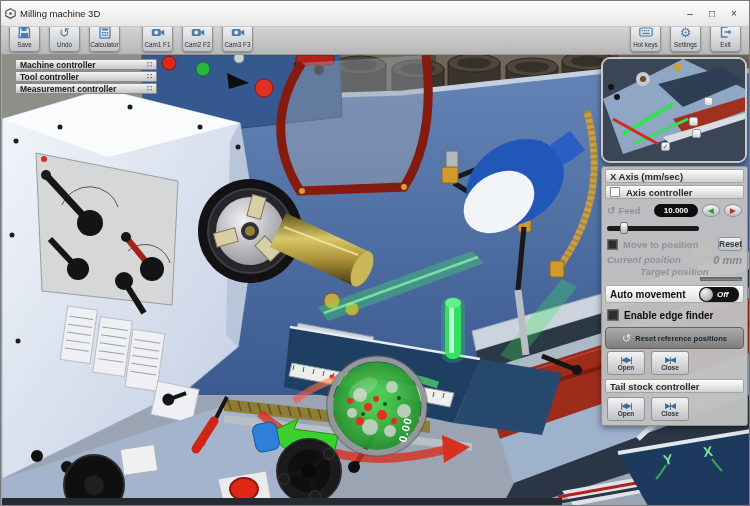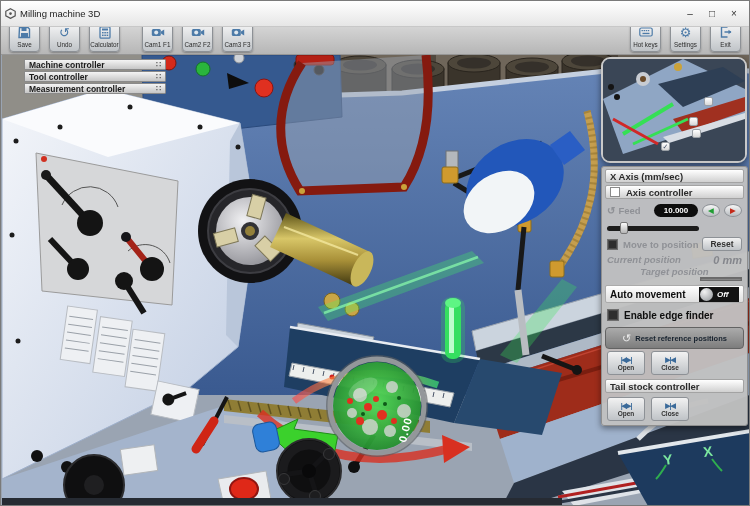--- a/index.html
+++ b/index.html
@@ -15,21 +15,21 @@
 
   
   #toolbar { position:absolute; left:0; top:16px; width:748px; height:38px; background:linear-gradient(#dfdfdf,#b6b6b6); border-bottom:1px solid #969696; z-index:25; display:flex; align-items:center; padding:0 8px; }
   .tbtn { width:31px; height:32px; margin-right:9px; border-radius:4px; border:1px solid #8d9196; background:linear-gradient(#fafafa,#c0c4c8); box-shadow:inset 0 1px 0 rgba(255,255,255,.8), 0 1px 2px rgba(0,0,0,.3); display:flex; flex-direction:column; align-items:center; justify-content:center; overflow:hidden; }
   .tbtn .ic { height:15px; display:flex; align-items:center; justify-content:center; color:#4d7ba8; font-size:13px; line-height:15px; }
   .tbtn .lb { font-size:6.3px; color:#2b2b2b; white-space:nowrap; transform:translateY(1px); }
   .gap { margin-left:13px; }
   #toolbar .right { margin-left:auto; display:flex; }
 
   
-  #accordion { position:absolute; left:23px; top:58px; width:142px; z-index:20; }
+  #accordion { position:absolute; left:14px; top:58px; width:142px; z-index:20; }
   .acc-row { height:11px; margin-bottom:1px; background:linear-gradient(#f4f4f4,#c6c6c6); border:1px solid #8a8a8a; border-radius:1px; display:flex; align-items:center; justify-content:space-between; padding:0 4px; font-size:8.5px; font-weight:600; color:#1c1c1c; cursor:default; }
   .acc-row .exp { font-size:8px; color:#555; line-height:9px; }
 
   
   #scene { position:absolute; left:1px; top:54px; z-index:1; }
 
   
   #pip { position:absolute; left:600px; top:56px; width:146px; height:106px; border:2px solid #c9c9c9; border-radius:9px; background:#3c4858; box-shadow:0 2px 6px rgba(0,0,0,.5); overflow:hidden; z-index:15; }
   .handle { position:absolute; width:9px; height:9px; border-radius:2px; border:1px solid #9aa0a6; background:linear-gradient(#ffffff,#d8d8d8); font-size:7px; line-height:8px; text-align:center; color:#46536a; }
 
@@ -41,27 +41,27 @@
   .dim { color:#8f9196; font-weight:700; }
   .ital { font-style:italic; }
   .feedval { width:44px; height:13px; background:#0d0d0d; border-radius:7px; color:#fff; font-size:8px; font-weight:700; text-align:center; line-height:13px; margin-left:auto; }
   .oval { width:18px; height:13px; border-radius:50%; border:1px solid #8d9196; background:linear-gradient(#f6f6f6,#b8bcc0); margin-left:4px; text-align:center; font-size:7.5px; line-height:12px; }
   .oval.g { color:#1f9e33; } .oval.r { color:#c42a1a; }
   .slider { position:relative; height:13px; margin:2px 2px 1px 2px; }
   .slider .track { position:absolute; left:0; top:5px; width:92px; height:5px; background:#1c1c1c; border-radius:3px; }
   .slider .knob { position:absolute; left:13px; top:1px; width:8px; height:12px; background:linear-gradient(#fbfbfb,#b4b4b4); border:1px solid #777; border-radius:2px; }
   .chk { width:11px; height:11px; background:#2e2e2e; border:1px solid #6e6e6e; box-shadow:inset 0 0 0 1px #4a4a4a; margin-right:5px; }
   .btn { background:linear-gradient(#f2f2f2,#bfc3c7); border:1px solid #8d9196; border-radius:3px; font-weight:700; color:#333; text-align:center; }
-  .reset-btn { width:40px; height:14px; font-size:8.5px; line-height:13px; margin-left:auto; }
+  .reset-btn { width:24px; height:14px; font-size:8.5px; line-height:13px; margin-left:auto; }
   .posrow { height:13px; }
   .posval { margin-left:auto; color:#84868c; font-weight:700; font-style:italic; font-size:11px; }
   .target-input { width:42px; height:11px; margin-left:auto; background:#9a9a9a; border:1px solid #6a6a6a; box-shadow:inset 0 1px 2px rgba(0,0,0,.4); }
   .automove { height:18px; background:linear-gradient(#ffffff,#dedede); border:1px solid #ababab; border-radius:2px; display:flex; align-items:center; padding:0 4px; margin-top:4px; }
   .automove .lbl { font-size:10px; font-weight:700; color:#0e0e0e; }
-  .toggle { margin-left:auto; width:40px; height:15px; background:#131313; border-radius:0; display:flex; align-items:center; padding:1px; }
+  .toggle { margin-left:auto; width:40px; height:15px; background:#131313; border-radius:7px; display:flex; align-items:center; padding:1px; }
   .toggle .tknob { width:13px; height:13px; border-radius:50%; background:radial-gradient(circle at 35% 30%, #f2f2f2, #8e9296); }
   .toggle .tstate { color:#fff; font-size:8px; font-weight:700; font-style:italic; margin-left:4px; }
   .edgerow { height:18px; margin-top:3px; }
   .edgerow .lbl { font-size:10px; font-weight:700; color:#0e0e0e; }
   .bigbtn { width:100%; height:22px; margin-top:3px; background:linear-gradient(#ababab,#7d7d7d); border:1px solid #636363; border-radius:4px; display:flex; align-items:center; justify-content:center; }
   .bigbtn .ic { color:#ececec; font-size:11px; margin-right:4px; }
   .bigbtn .lb { font-size:7.5px; font-weight:700; color:#17222e; }
   .ctlbtns { display:flex; gap:6px; padding:2px 2px 4px 2px; }
   .obtn { width:38px; height:24px; display:flex; flex-direction:column; align-items:center; justify-content:center; }
   .obtn .ic { font-size:7px; color:#3a6a9a; letter-spacing:-1px; line-height:9px; }

